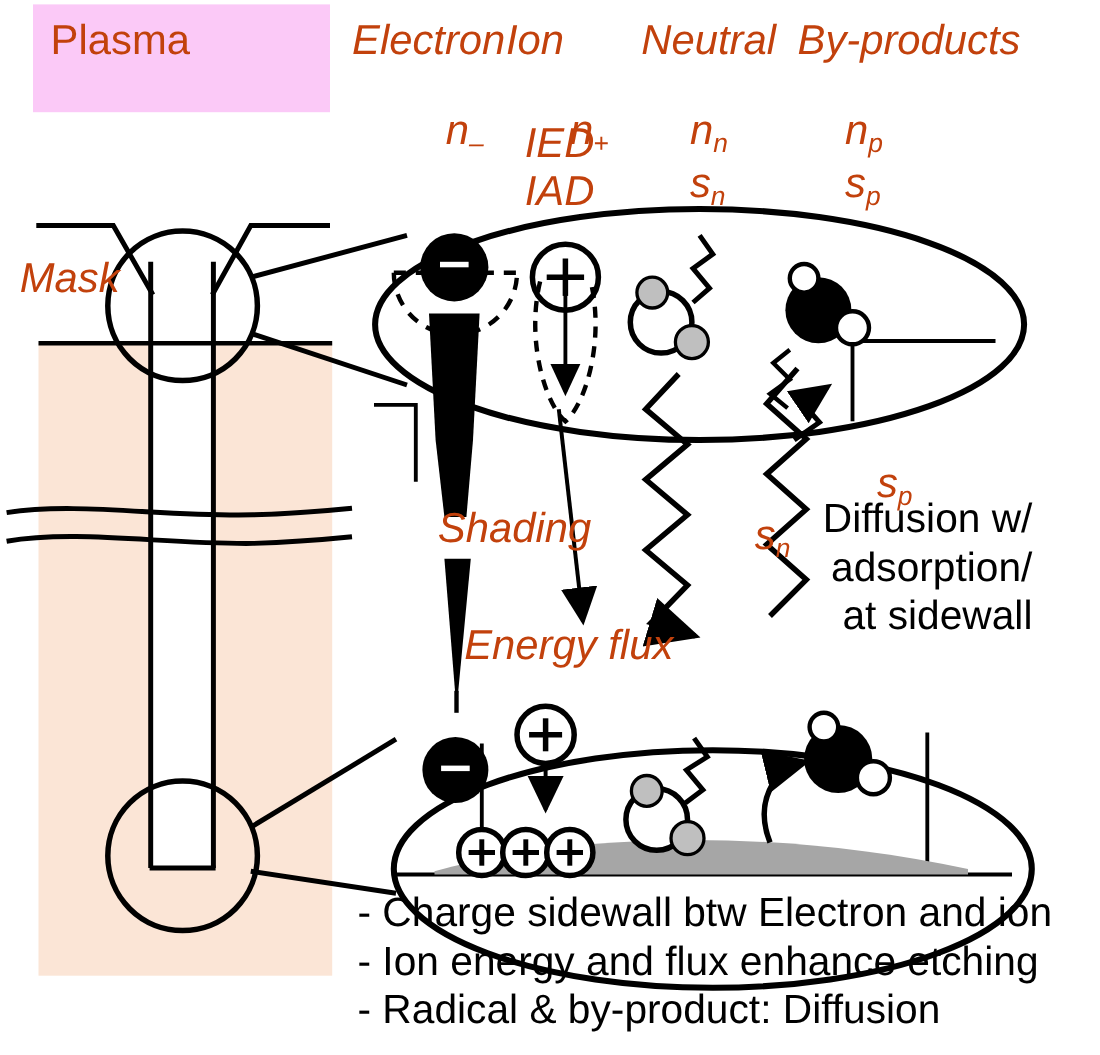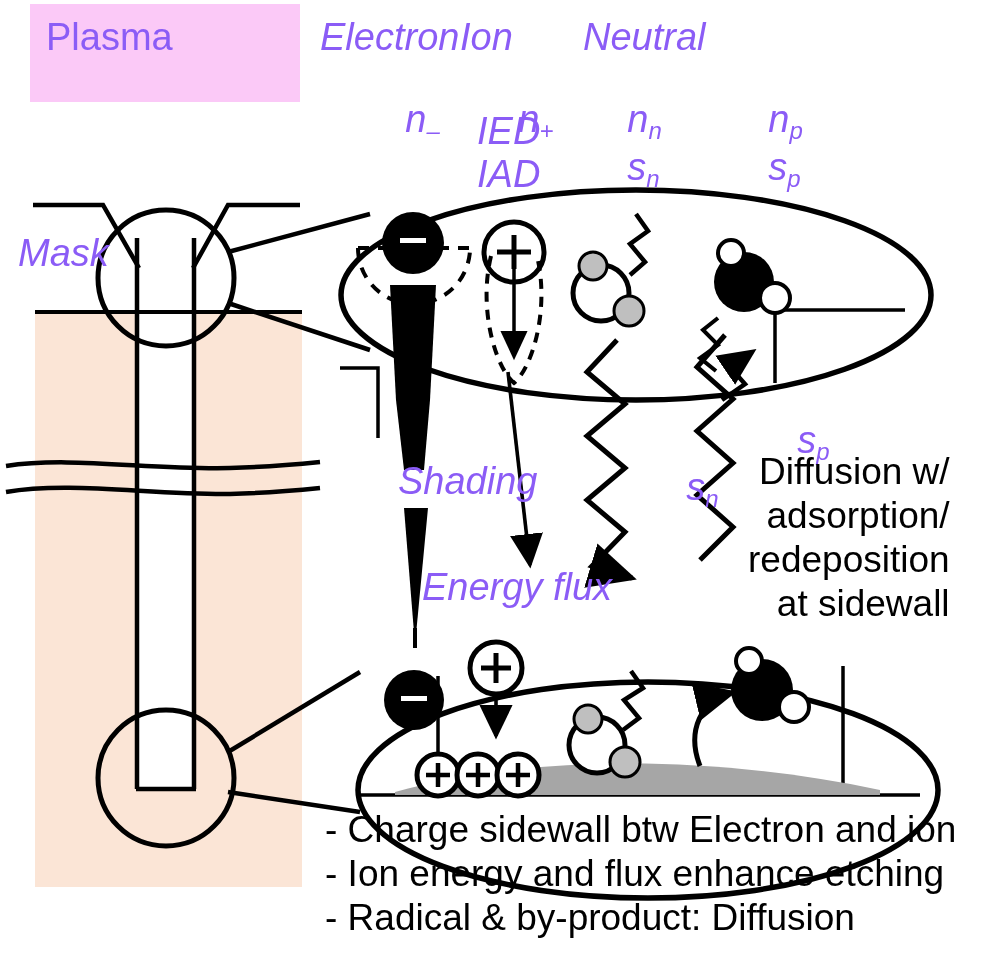--- a/index.html
+++ b/index.html
@@ -23,21 +23,21 @@
     left: 0;
     top: 0;
     width: 1000px;
     height: 959px;
   }
   .txt {
     position: absolute;
     white-space: pre;
     font-family: "Liberation Sans", sans-serif;
     line-height: 1.0;
-    color: #8b5cf6;
+    color: #c2410c;
   }
   .t38 { font-size: 38px; font-style: italic; }
   .sub { font-size: 24px; vertical-align: baseline; position: relative; top: 7px; }
   .plasma-box {
     position: absolute;
     background: #fbc9f7;
   }
   .plasma-label {
     position: absolute;
     font-size: 38px;
@@ -192,20 +192,21 @@
 
     </g>
   </svg>
 
 
   <div class="txt t38" style="left:18px; top:234px;">Mask</div>
 
   <div class="txt t38" style="left:320px; top:18px;">Electron</div>
   <div class="txt t38" style="left:460px; top:18px;">Ion</div>
   <div class="txt t38" style="left:583px; top:18px;text-align:center;">Neutral</div>
+  <div class="txt t38" style="left:725px; top:18px;">By-products</div>
 
   <div class="txt t38" style="left:363px; top:62px;">
     <span>n</span><span class="sub">–</span>
   </div>
 
   <div class="txt t38" style="left:476px; top:62px;">
     <span>n</span><span class="sub">+</span>
   </div>
 
   <div class="txt t38" style="left:726px; top:62px;">
@@ -234,21 +235,20 @@
     <span>s</span><span class="sub">n</span>
   </div>
 
   <div class="txt t38" style="left:755px; top:383px;">
     <span>s</span><span class="sub">p</span>
   </div>
 
   <div class="rtext" style="left:748px; top:450px;text-align:right;">
     <div>Diffusion w/</div>
     <div>adsorption/</div>
-    <div>redeposition</div>
     <div>at sidewall</div>
   </div>
 
   <div class="bullets" style="left:325px; top:808px;">
     <div>- Charge sidewall btw Electron and ion</div>
     <div>- Ion energy and flux enhance etching</div>
     <div>- Radical &amp; by-product: Diffusion</div>
   </div>
 
 </div>

